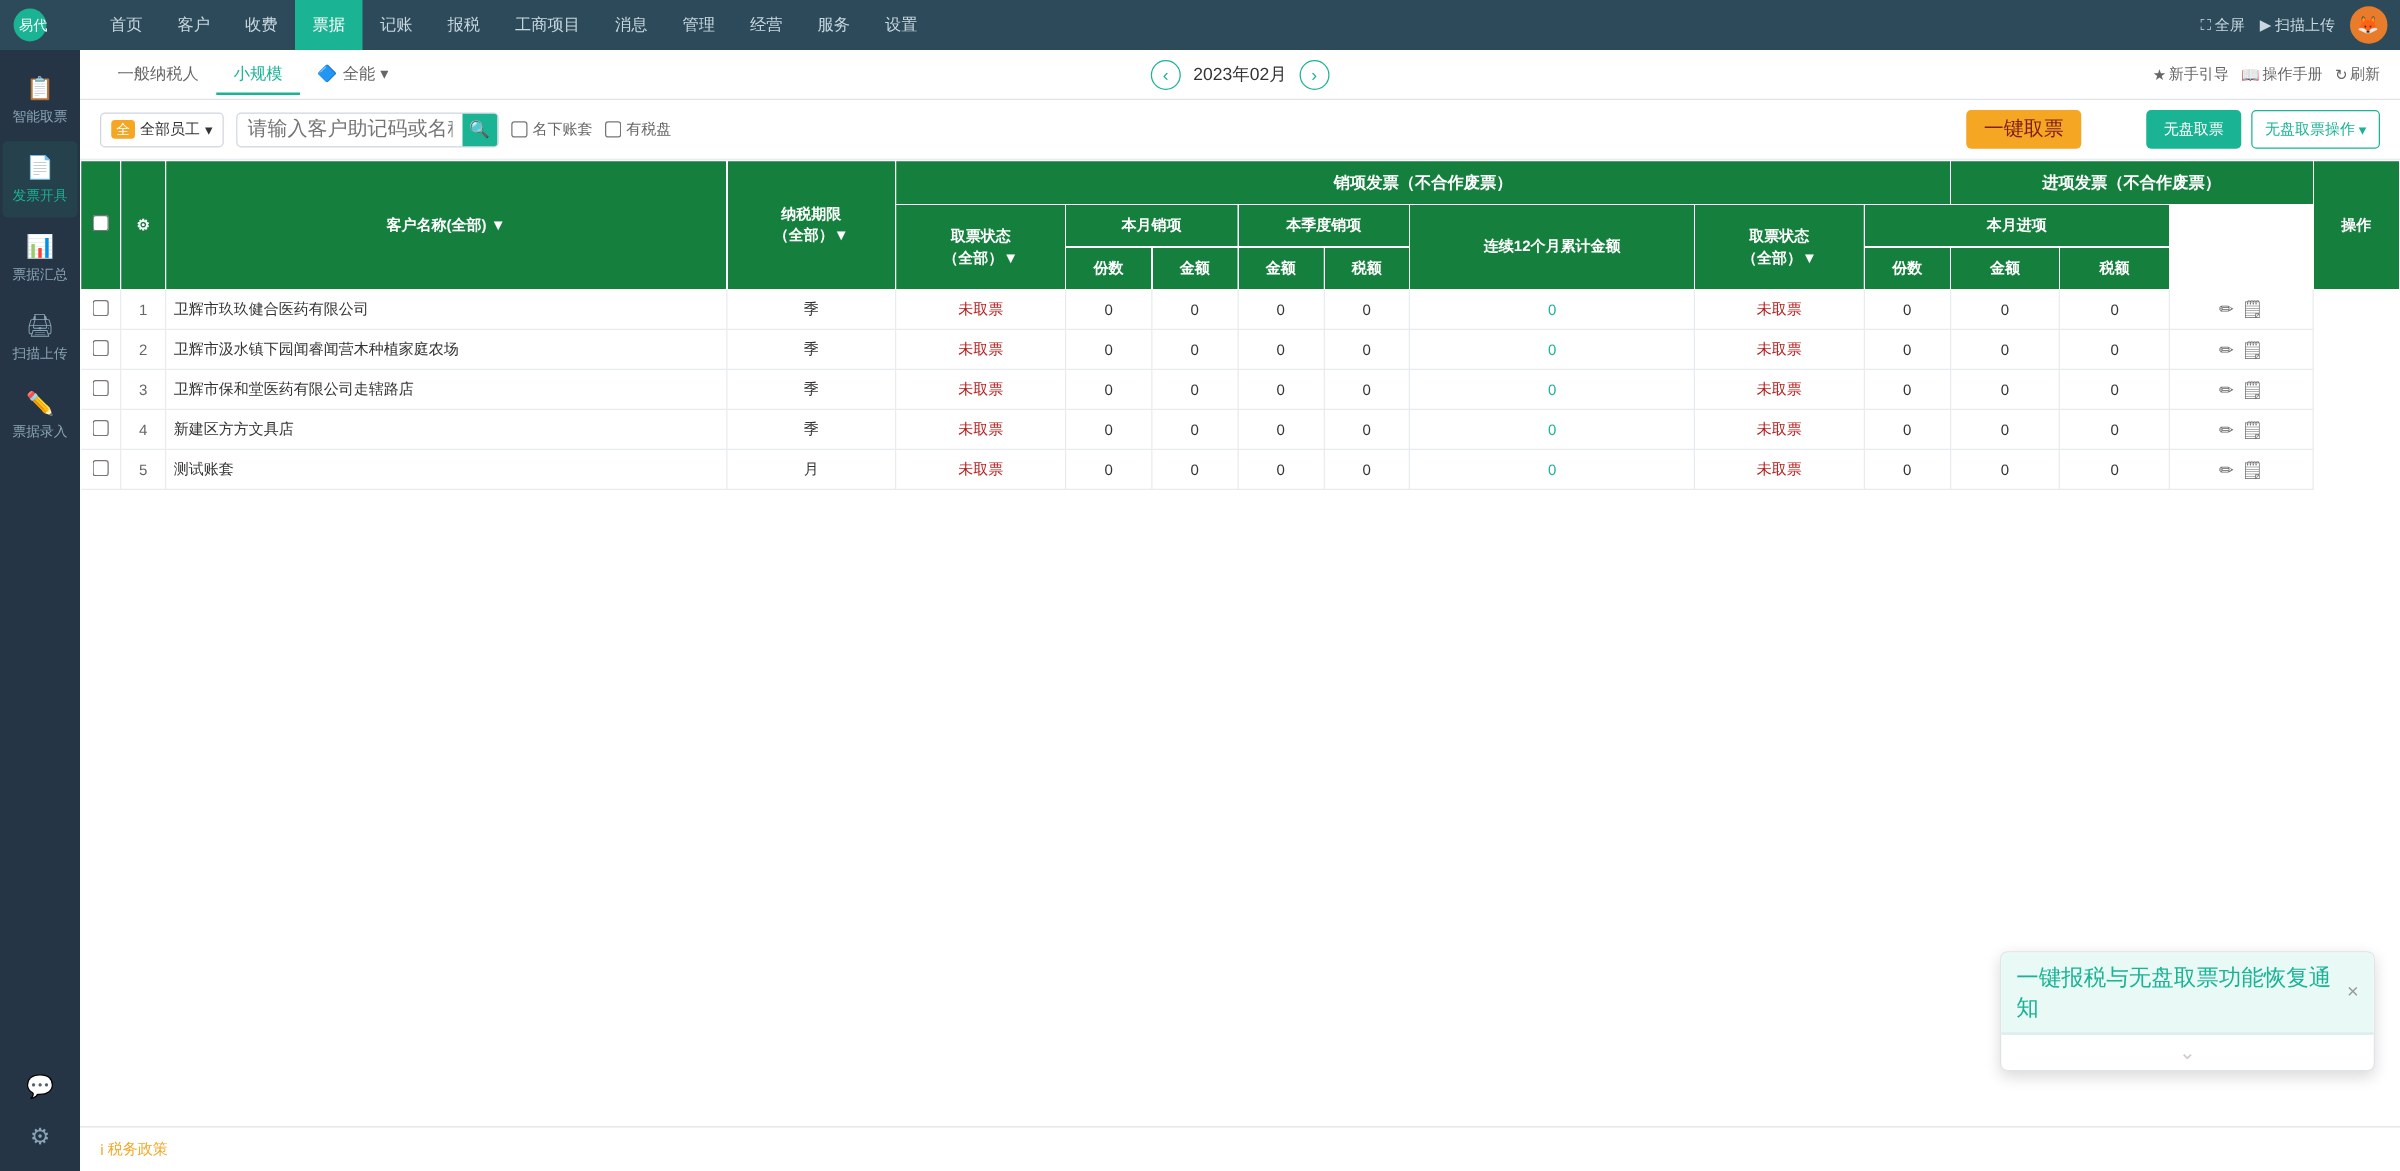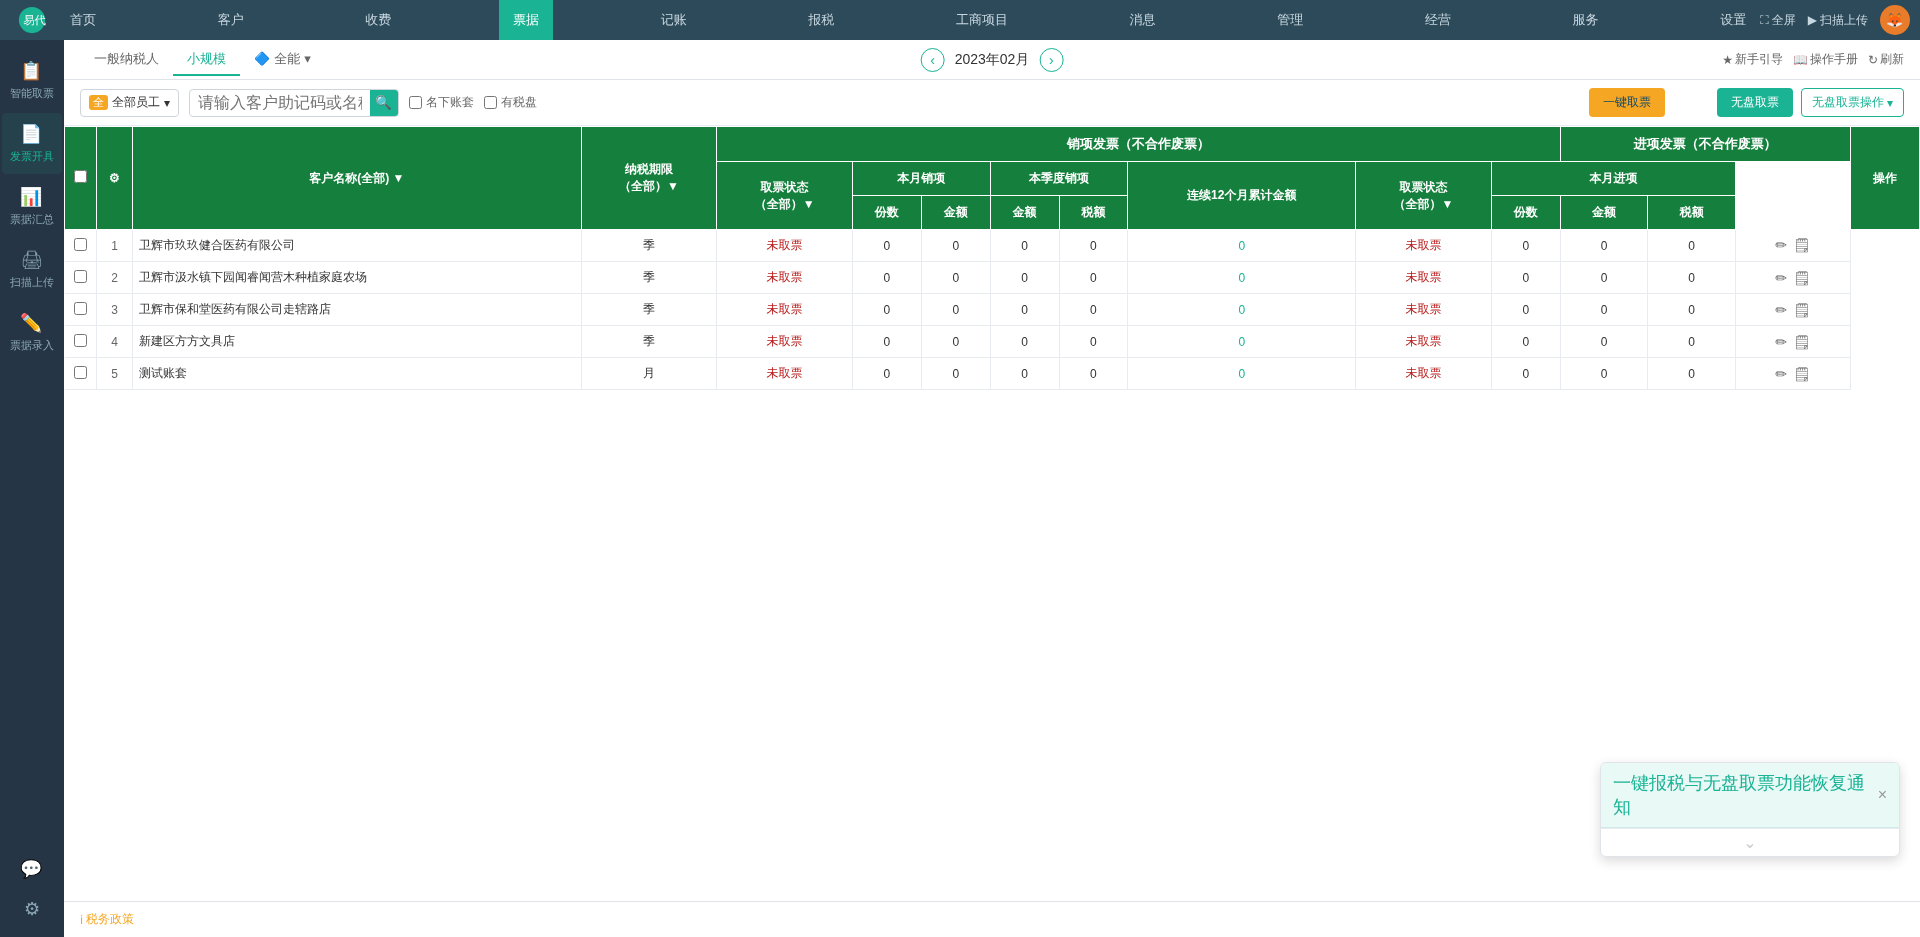--- a/index.html
+++ b/index.html
@@ -9,26 +9,26 @@
     .top-nav {
       background: #2d4a5a;
       height: 40px;
       display: flex;
       align-items: center;
       padding: 0 10px;
       flex-shrink: 0;
     }
     .top-nav-logo {
       width: 36px; height: 36px;
-      display: flex; align-items: center; justify-content: flex-end;
-      margin-right: 10px;
+      display: flex; align-items: center; justify-content: flex-start;
+      margin-right: 28px;
     }
     .top-nav-logo svg { width: 28px; height: 28px; }
     .top-nav-items {
-      display: flex; align-items: center; flex: 1; justify-content: space-between;
+      display: flex; align-items: center; flex: 1;
     }
     .top-nav-item {
       color: #c8d8e0;
       padding: 0 14px;
       height: 40px;
       display: flex; align-items: center;
       cursor: pointer;
       font-size: 13px;
       text-decoration: none;
     }
@@ -185,25 +185,25 @@
     .checkbox-label {
       display: flex; align-items: center; gap: 4px;
       cursor: pointer; color: #666; font-size: 12px;
     }
     .toolbar-right {
       margin-left: auto;
       display: flex; gap: 8px;
     }
     .btn-orange {
       background: #f5a623;
-      color: #0c4a6e;
+      color: #7f1d1d;
       border: none;
       border-radius: 4px;
       padding: 5px 14px;
-      font-size: 12px;
+      font-size: 16px;
       cursor: pointer;
       white-space: nowrap;
     }
     .btn-teal {
       background: #1ab394;
       color: #fff;
       border: none;
       border-radius: 4px;
       padding: 5px 14px;
       font-size: 12px;

